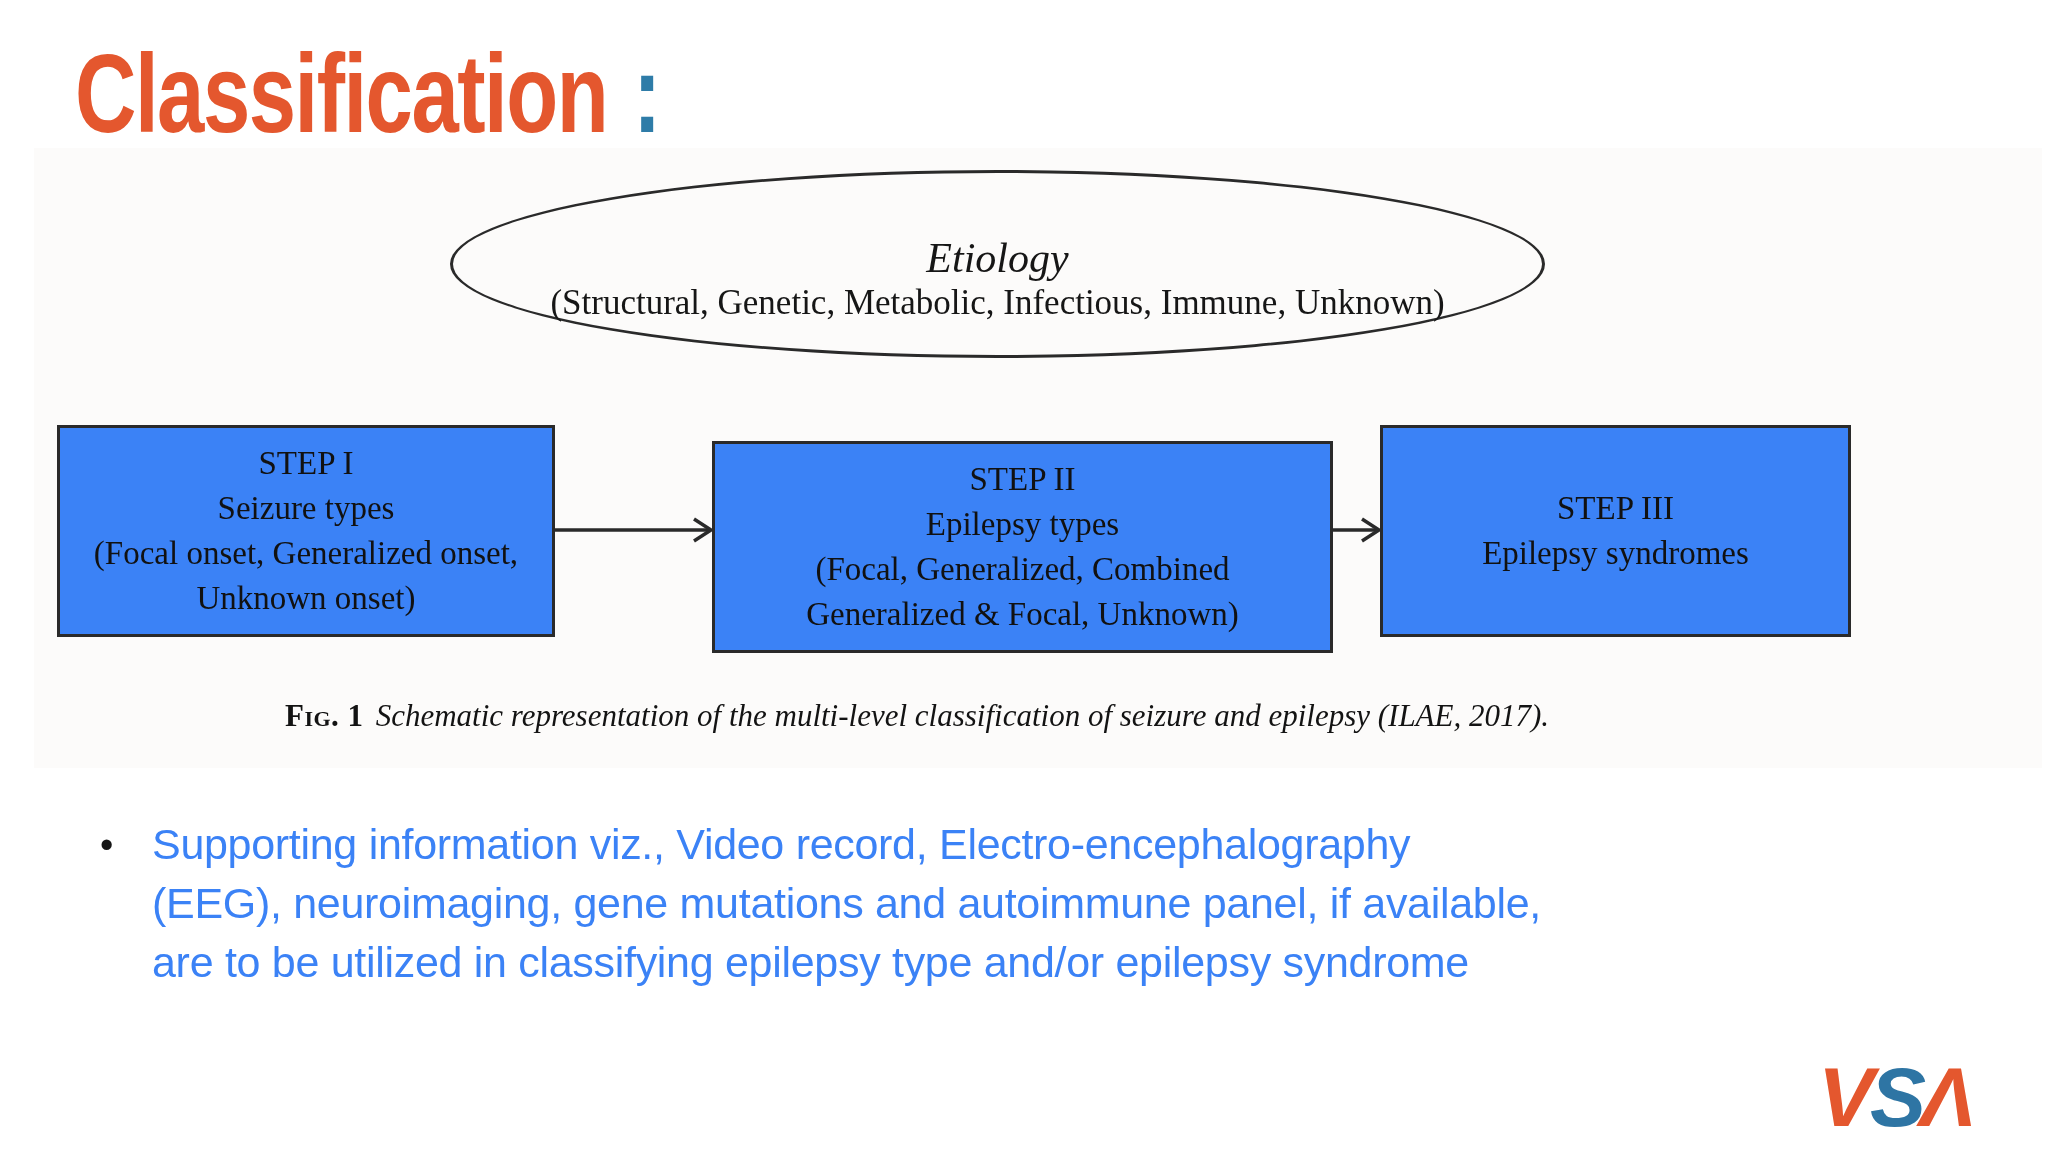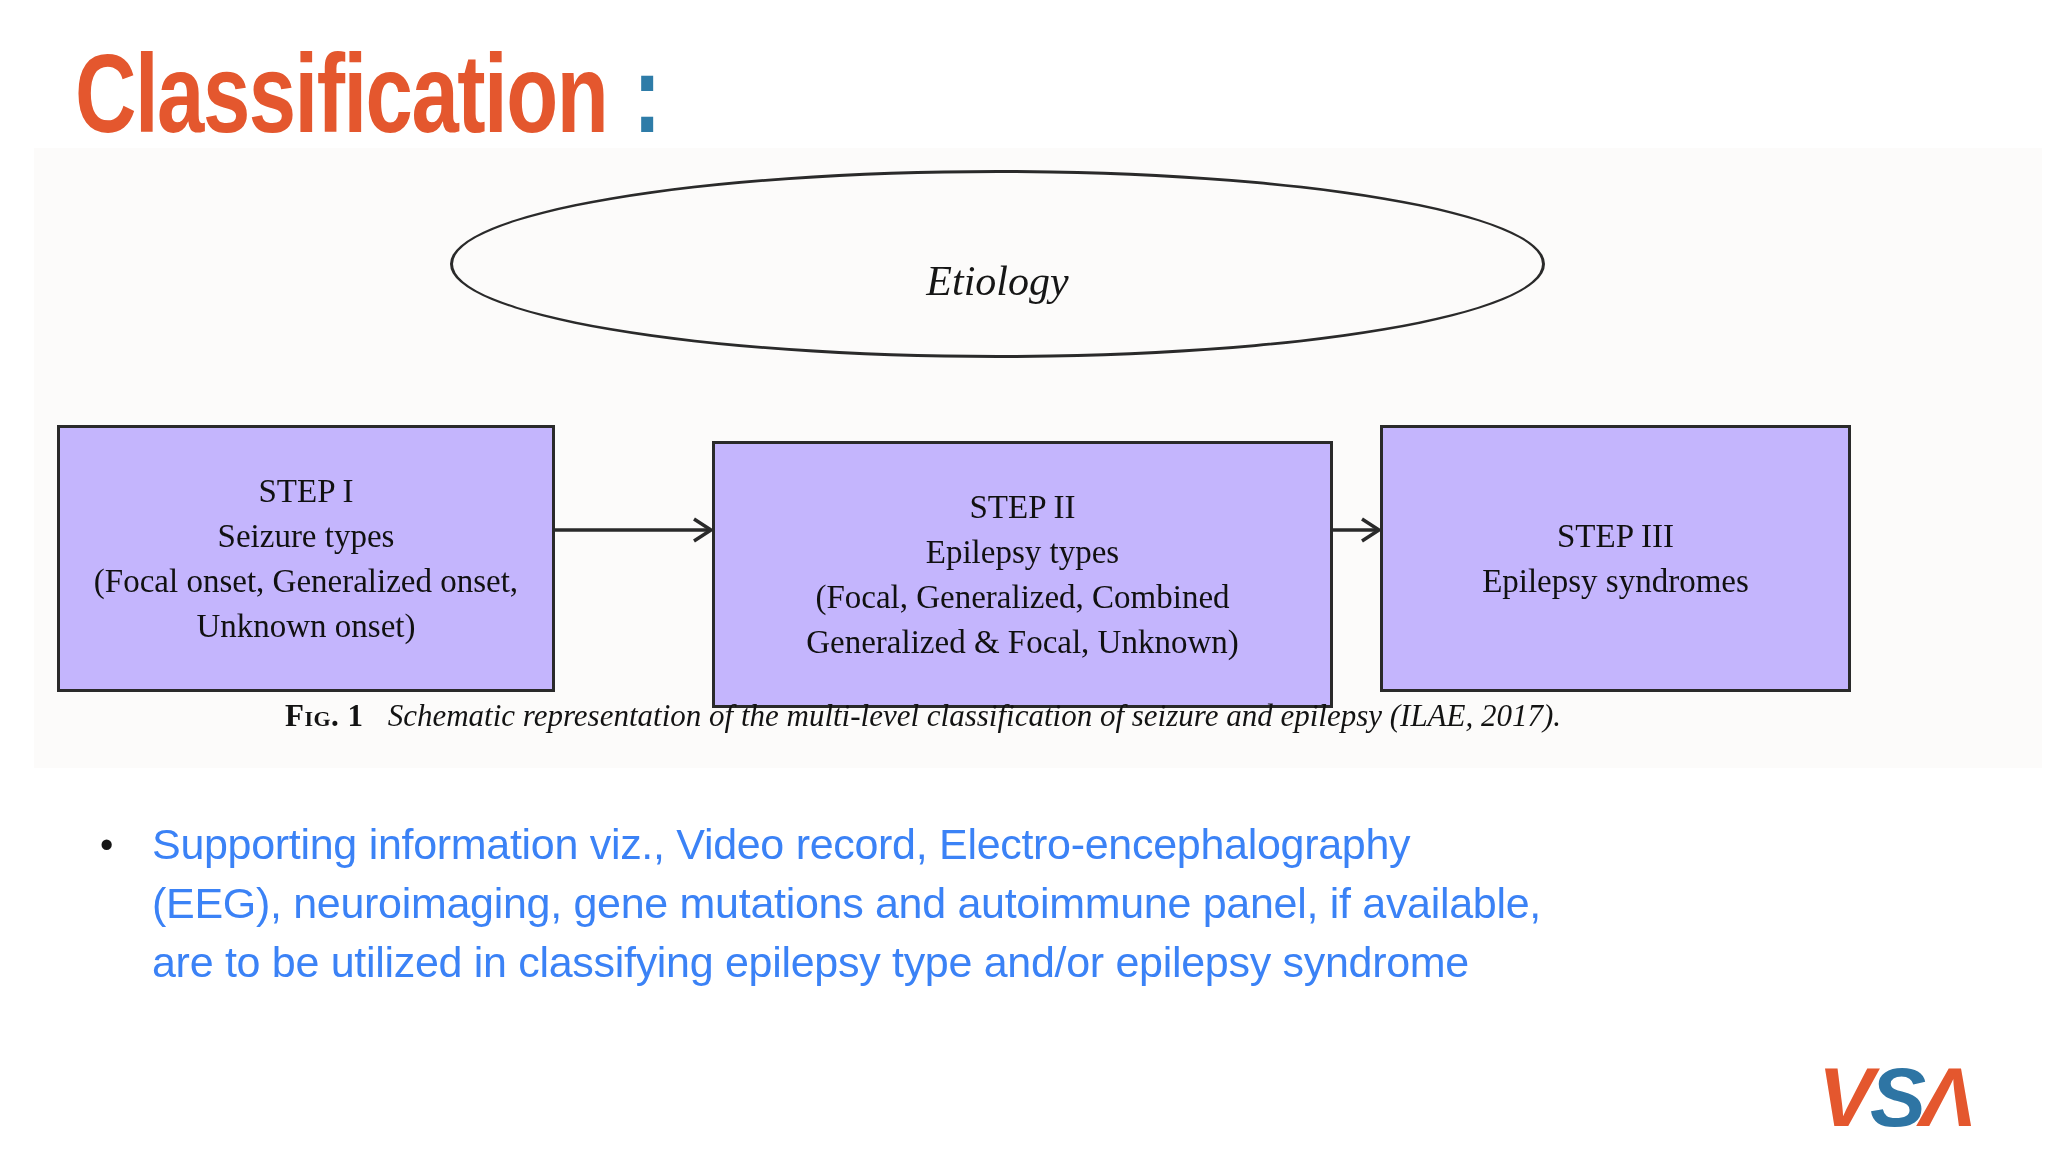--- a/index.html
+++ b/index.html
@@ -25,35 +25,35 @@
     position:absolute;left:416px;top:22px;width:1095px;height:188px;
     border:3px solid #2a2a2a;border-radius:50%;
     display:flex;flex-direction:column;align-items:center;justify-content:center;
     padding-top:34px;box-sizing:border-box;
     font-family:"Liberation Serif",serif;
   }
   .etio-title{font-style:italic;font-size:42px;line-height:44px;}
   .etio-sub{font-size:35px;line-height:46px;}
   .pre{white-space:pre-line;}
   .fbox{
-    position:absolute;top:277px;height:267px;box-sizing:border-box;
-    border:3px solid #2a2a2a;background:#c4b5fd;
+    position:absolute;top:277px;height:212px;box-sizing:border-box;
+    border:3px solid #2a2a2a;background:#3b82f6;
     display:flex;align-items:center;justify-content:center;text-align:center;
     font-family:"Liberation Serif",serif;font-size:33px;line-height:45px;color:#111;
   }
   .box1{left:23px;width:498px;}
   .box2{left:678px;width:621px;margin-top:16px;}
   .box3{left:1346px;width:471px;}
   .arrow{position:absolute;top:364px;}
   .caption{
     position:absolute;left:251px;top:550px;white-space:nowrap;
     font-family:"Liberation Serif",serif;font-size:31px;color:#131313;
   }
   .cap-label{font-weight:bold;font-variant:small-caps;letter-spacing:0.5px;text-align:center;}
-  .cap-text{font-style:italic;margin-left:24px;}
+  .cap-text{font-style:italic;margin-left:12px;}
   
   .bullet-row{position:absolute;left:100px;top:815px;display:flex;align-items:flex-start;}
   .bullet-dot{
     font-size:38px;line-height:60px;width:52px;color:#161616;
   }
   .bullet-text{
     font-family:"Liberation Sans",sans-serif;font-size:43px;line-height:59px;
     color:#3b82f6;letter-spacing:-0.3px;
   }
   
@@ -71,20 +71,21 @@
 <div class="slide">
 
   <div class="title">
     <span class="title-main">Classification</span><span class="title-colon">:</span>
   </div>
 
   <div class="scan">
 
     <div class="ellipse">
       <div class="etio-title">Etiology</div>
+      <div class="etio-sub">(Structural, Genetic, Metabolic, Infectious, Immune, Unknown)</div>
     </div>
 
     <div class="fbox box1 pre">STEP I
 Seizure types
 (Focal onset, Generalized onset,
 Unknown onset)</div>
 
     <svg class="arrow" style="left:518px;" width="164" height="36" viewBox="0 0 164 36">
       <line x1="0" y1="18" x2="156" y2="18" stroke="#2a2a2a" stroke-width="3.5"></line>
       <polyline points="142,7 159,18 142,29" fill="none" stroke="#2a2a2a" stroke-width="3.5"></polyline>

